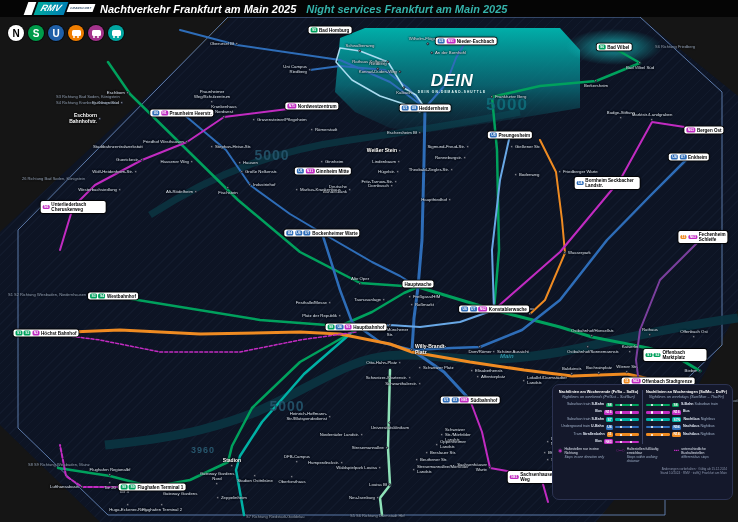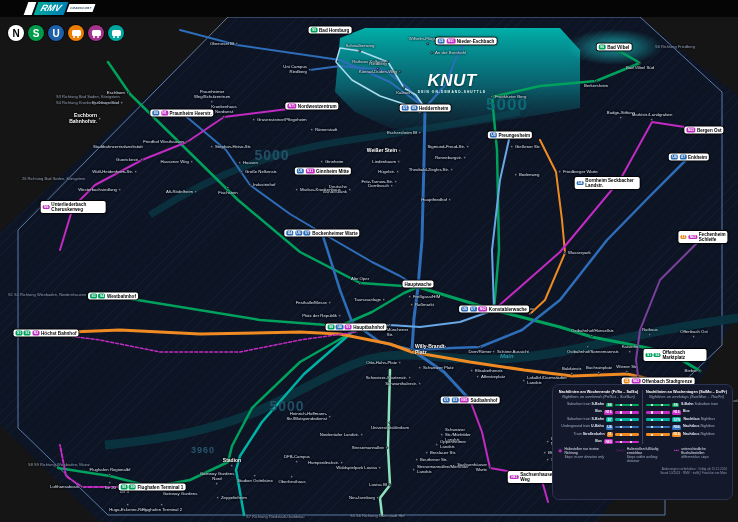--- a/index.html
+++ b/index.html
@@ -144,21 +144,21 @@
         </div>
         <div class="mode" style="background: rgb(163, 51, 139);">
           <div class="veh"></div>
         </div>
         <div class="mode" style="background: rgb(0, 165, 160);">
           <div class="veh"></div>
         </div>
       </div>
 
     <div id="knut">
-      <div class="kn">KNUT</div>
+      <div class="kn">DEIN</div>
       <div class="tag">DEIN ON-DEMAND-SHUTTLE</div>
     </div>
 
     <div class="river-label" style="left:500px;top:336px;">Main</div>
 
     <div id="stations" class="overlay">
         <div class="boxlbl" style="left: 330px; top: 30px;">
           <span class="pill" style="background: rgb(0, 161, 93);">S5</span>
           <span class="nm">Bad Homburg</span>
         </div>
@@ -508,20 +508,24 @@
         <div class="note" style="left: 550px; top: 449px;">n71 Richtung Neu-Isenburg</div>
       </div>
   </div>
 
   <div id="header">
     <div class="logo-wrap">
       <div class="logo-slash"></div>
       <div class="logo-rmv">RMV</div>
       <div class="logo-city">FRANKFURT</div>
     </div>
+    <div class="titles">
+      <span class="t-de">Nachtverkehr Frankfurt am Main 2025</span>
+      <span class="t-en">Night services Frankfurt am Main 2025</span>
+    </div>
   </div>
 
   <div id="legend">
     <div class="leg-cols">
       <div class="leg-col" id="leg-col1">
         <div class="leg-h">
           <span>Nachtlinien am Wochenende (Fr/Sa – Sa/So)</span><br>
           <span class="en">Nightlines on weekends (Fri/Sat – Sat/Sun)</span>
         </div>
         <div class="leg-rows" id="leg-rows1">

